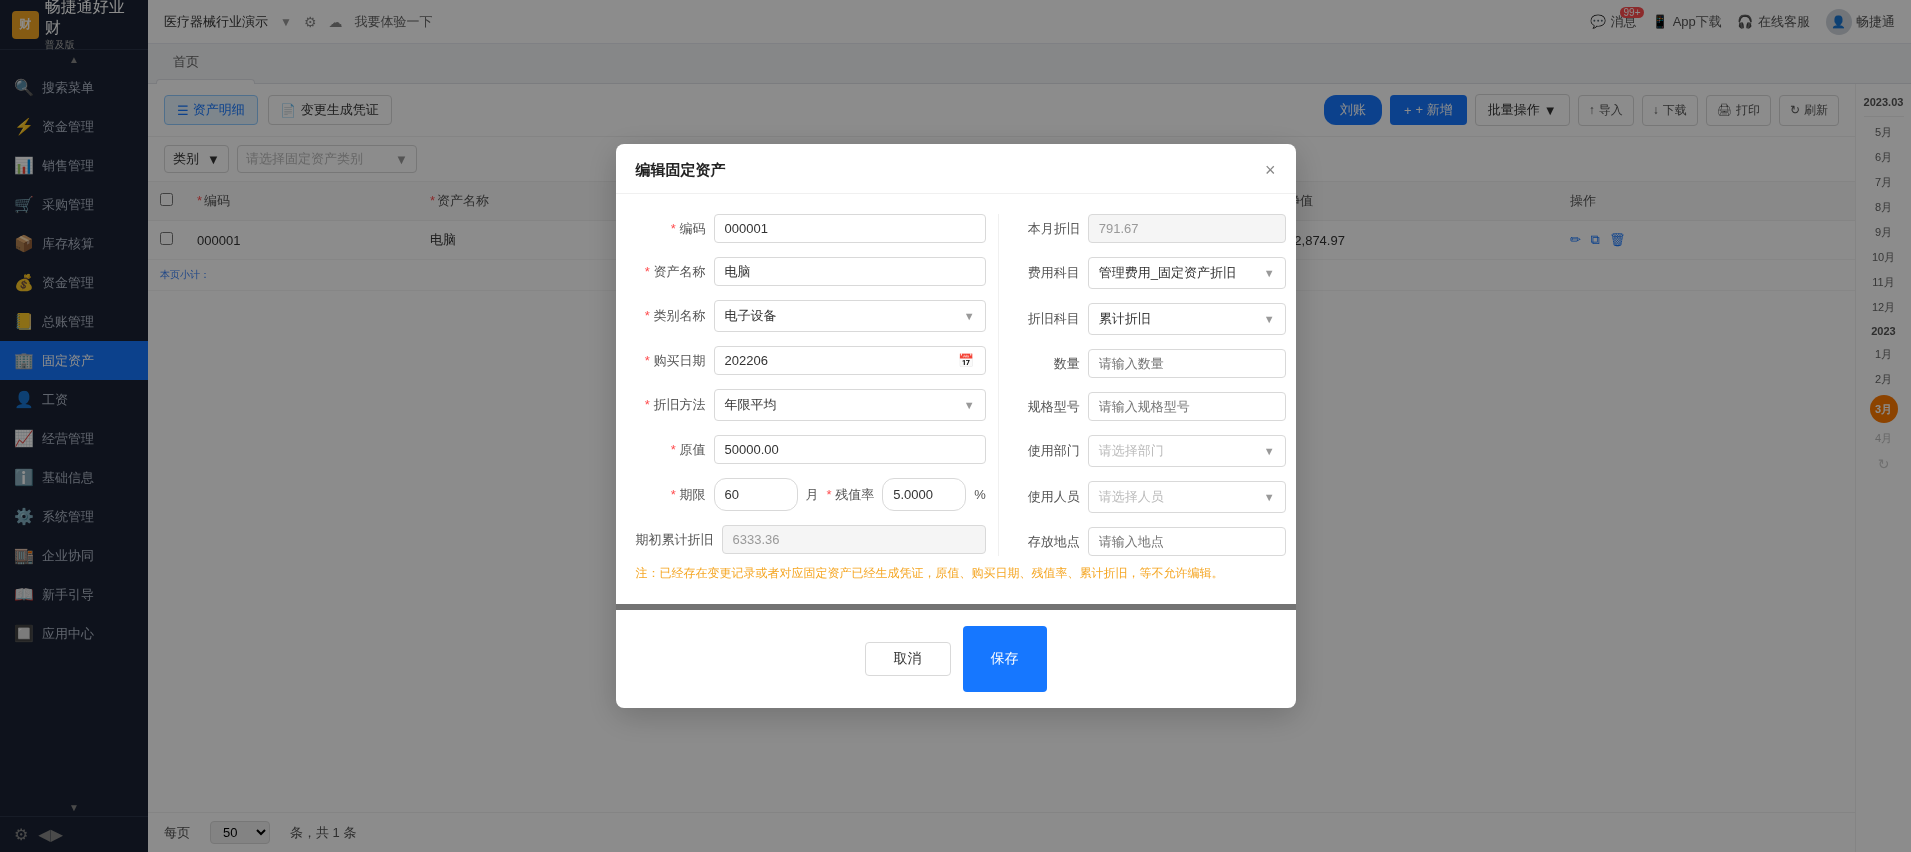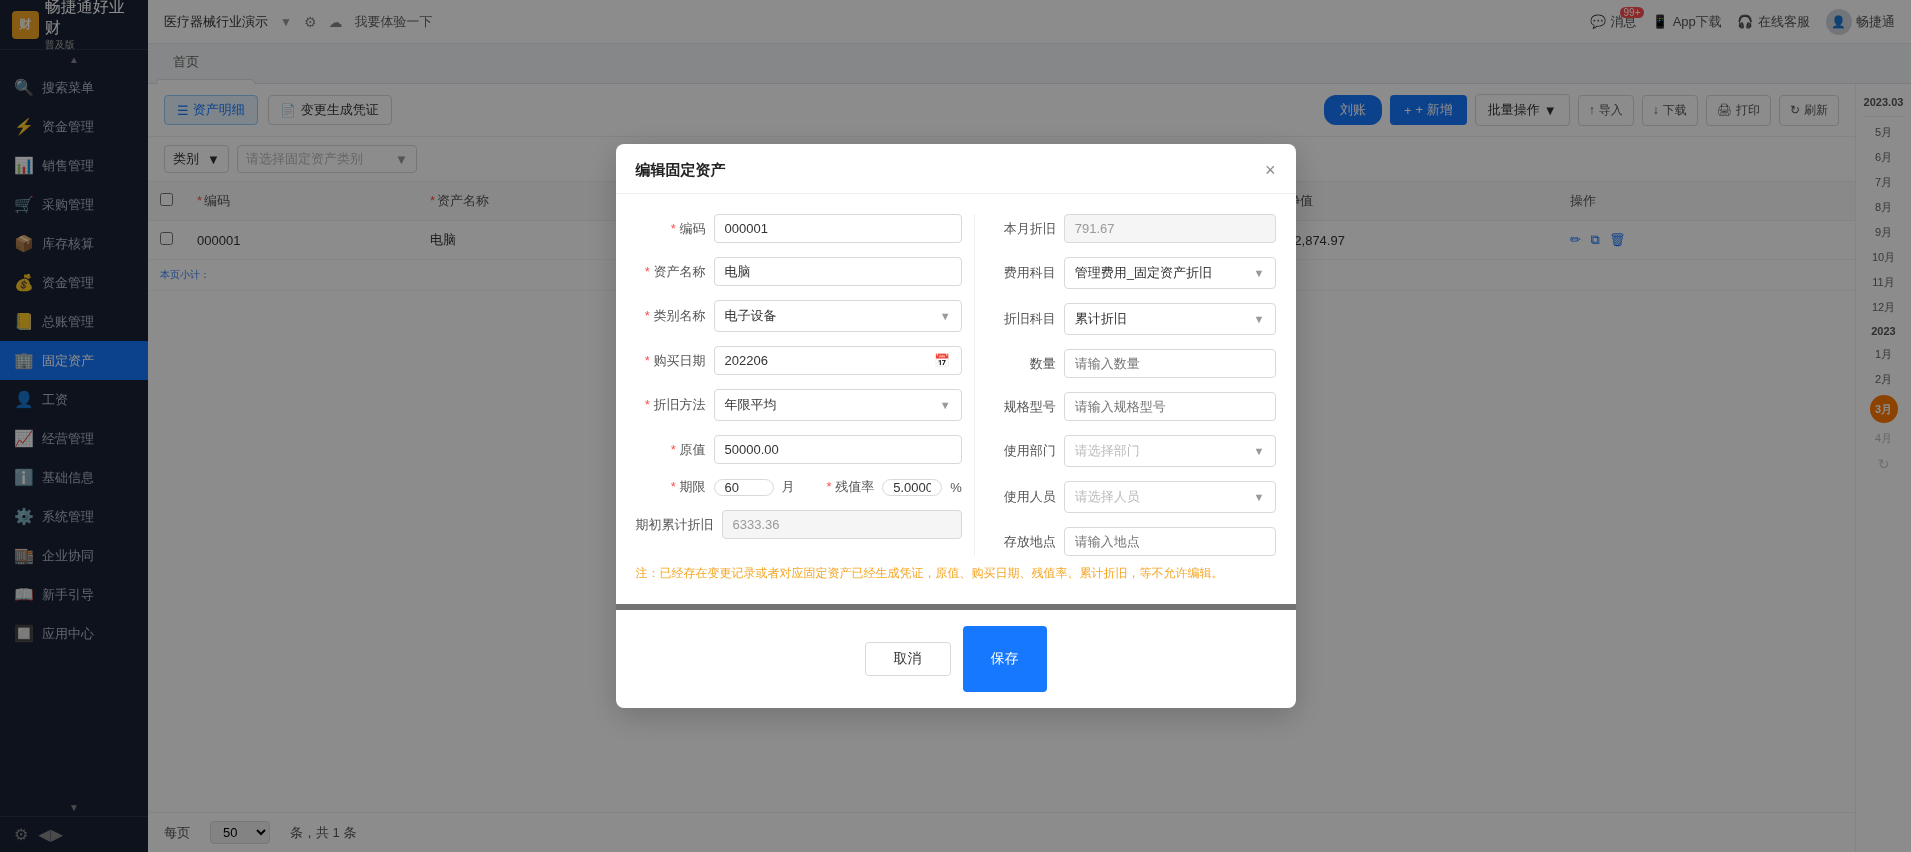--- a/index.html
+++ b/index.html
@@ -372,21 +372,21 @@
       border-radius: 4px;
       padding: 6px 10px;
       font-size: 13px;
       color: #333;
       display: flex; align-items: center; justify-content: space-between;
       cursor: pointer;
     }
     .form-select-arrow { color: #999; font-size: 11px; }
     .inline-group { display: flex; align-items: center; gap: 8px; flex: 1; }
     .inline-label { font-size: 13px; color: #555; white-space: nowrap; }
-    .inline-input { border: 1px solid #d9d9d9; border-radius: 12px; padding: 0 10px; font-size: 13px; color: #333; width: 60px; }
+    .inline-input { border: 1px solid #d9d9d9; border-radius: 12px; padding: 8px 10px; font-size: 13px; color: #333; width: 84px; }
     .note-text {
       font-size: 12px; color: #f5a623;
       padding: 8px 0 0 0;
       line-height: 1.6;
     }
     .btn-cancel {
       background: #fff;
       color: #333;
       border: 1px solid #d9d9d9;
       padding: 7px 28px;
@@ -721,21 +721,21 @@
             <input class="form-input" type="text" value="50000.00" style="">
           </div>
 
           <div class="form-row">
             <span class="form-label">
               <span style="color:#ff4d4f;">*</span> 期限
             </span>
             <div class="inline-group">
               <input class="inline-input" type="text" value="60" style="">
               <span class="inline-label">月</span>
-              <span class="inline-label" style="margin-left:24px;">
+              <span class="inline-label" style="margin-left:0;">
                 <span style="color:#ff4d4f;">*</span> 残值率
               </span>
               <input class="inline-input" type="text" value="5.0000" style="">
               <span class="inline-label">%</span>
             </div>
           </div>
 
           <div class="form-row">
             <span class="form-label">期初累计折旧</span>
             <input class="form-input readonly" type="text" value="6333.36" readonly="" style="">

